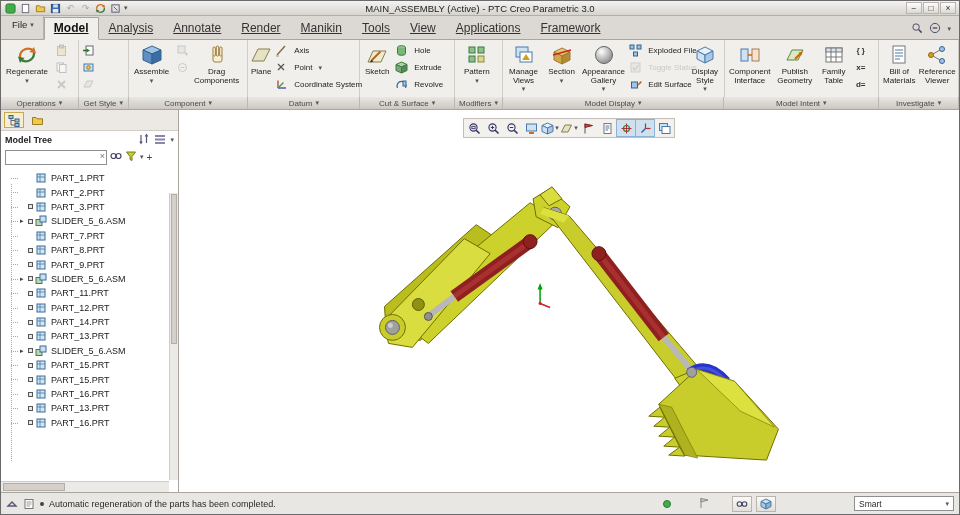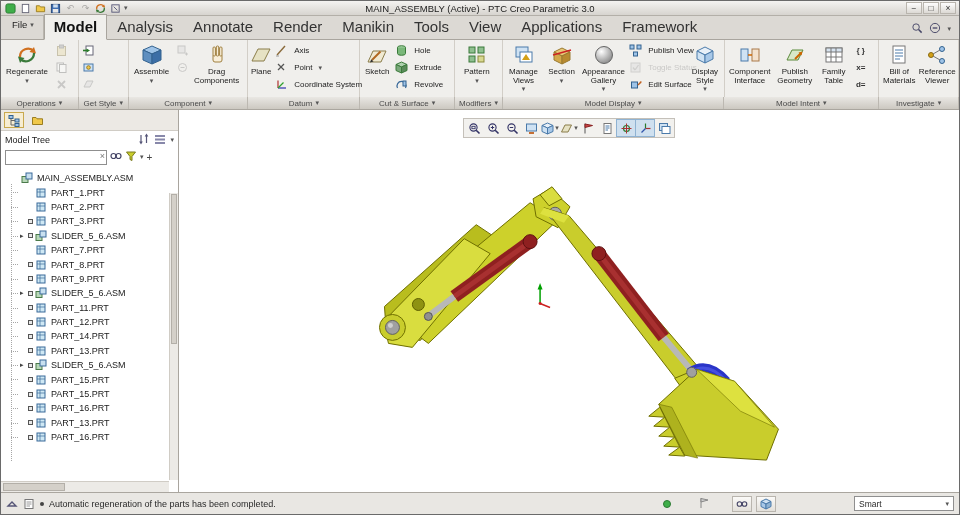--- a/index.html
+++ b/index.html
@@ -12,21 +12,21 @@
   .tb-icons { display:flex; align-items:center; gap:2px; padding-left:3px; z-index:2; }
   .tb-ic { width:13px; height:12px; display:flex; align-items:center; justify-content:center; font-size:9px; color:#555; }
   .tb-ic svg { width:11px; height:11px; }
   .tb-title { position:absolute; left:0; right:0; text-align:center; font-size:9.5px; color:#1c1c1c; }
   .tb-controls { margin-left:auto; display:flex; align-items:center; gap:1px; padding-right:3px; z-index:2; }
   .tb-win { width:16px; height:12px; display:flex; align-items:center; justify-content:center; font-size:8.5px; color:#333; border:1px solid #b9b5ae; background:linear-gradient(#fdfdfd,#dcd9d4); }
 
   
   .tabrow { height:24px; background:#dcd9d4; display:flex; align-items:flex-end; padding:0 2px; position:relative; border-bottom:1px solid #a9a59e; flex:0 0 auto; }
   .file-btn { display:flex; align-items:center; gap:3px; padding:3px 9px 9px; font-size:9.5px; color:#222; border-right:1px solid #b9b5ae; }
-  .tab { padding:3px 9px 4px; font-size:15px; color:#333; border:1px solid transparent; margin-bottom:-1px; }
+  .tab { padding:3px 9px 4px; font-size:12px; color:#333; border:1px solid transparent; margin-bottom:-1px;text-decoration:underline; }
   .tab.active { background:#f0efec; border:1px solid #a9a59e; border-bottom-color:#f0efec; color:#111; font-weight:bold; }
   .tabrow-right { margin-left:auto; display:flex; align-items:center; gap:6px; padding:0 6px 3px 0; }
   .tabrow-right svg { width:12px; height:12px; }
 
   .caret { font-size:7px; color:#555; line-height:6px; }
 
   
   .ribbon { height:57px; background:#f0efec; display:flex; flex:0 0 auto; }
   .rgroup { height:100%; border-right:1px solid #d2cec7; display:flex; align-items:flex-start; padding:2px 1px; }
   .bigbtn { width:46px; height:53px; display:flex; flex-direction:column; align-items:center; font-size:8px; text-align:center; padding-top:1px; }
@@ -49,21 +49,21 @@
   
   .main { flex:1; display:flex; min-height:0; }
 
   
   .tree-panel { width:178px; flex:0 0 auto; background:#ffffff; border-right:1px solid #a9a59e; position:relative; display:flex; flex-direction:column; }
   .tp-tabs { height:21px; background:#ece9e4; border-bottom:1px solid #d0ccc5; display:flex; align-items:center; gap:3px; padding:2px 3px; }
   .tp-tab { width:20px; height:16px; display:flex; align-items:center; justify-content:center; border:1px solid transparent; }
   .tp-tab.sel { background:#f7edd2; border:1px solid #c9a94e; }
   .tp-tab svg { width:13px; height:13px; }
   .tp-title { height:16px; display:flex; align-items:center; padding:2px 4px 0; font-size:9px; color:#222; }
-  .tp-title .ttl { font-weight:normal; }
+  .tp-title .ttl { font-weight:bold; }
   .tp-title-icons { margin-left:auto; display:flex; gap:4px; align-items:center; }
   .tp-title-icons svg { width:12px; height:12px; }
   .tp-search { height:20px; display:flex; align-items:center; gap:3px; padding:2px 4px; }
   .searchwrap { position:relative; width:102px; height:15px; }
   .searchwrap input { width:100%; height:100%; border:1px solid #8f8f8f; font-size:8.5px; padding:0 12px 0 3px; font-family:"Liberation Sans",sans-serif; }
   .clearx { position:absolute; right:2px; top:1px; font-size:9px; color:#777; cursor:pointer; }
   .tp-search svg { width:12px; height:12px; }
   .plusbtn { font-size:10px; color:#444; }
 
   .tree-scroll { flex:1; position:relative; margin:4px 9px 11px 2px; overflow:hidden; }
@@ -415,21 +415,21 @@
         <span class="lbl">Appearance Gallery</span>
         <span class="caret">▾</span>
       </div>
       <div class="smallcol" style="width:60px">
         <span class="sbtn">
             <svg viewBox="0 0 13 13">
               <rect x="1" y="1" width="4" height="4" fill="#9fc4e8" stroke="#33628f"></rect>
               <rect x="8" y="1" width="4" height="4" fill="#9fc4e8" stroke="#33628f"></rect>
               <rect x="4.5" y="8" width="4" height="4" fill="#9fc4e8" stroke="#33628f"></rect>
             </svg>
-            <span class="lbl">Publish View</span>
+            <span class="lbl">Exploded File</span>
           </span>
         <span class="sbtn dis">
             <svg viewBox="0 0 13 13">
               <rect x="2" y="2" width="9" height="9" fill="#ddd" stroke="#aaa"></rect>
               <line x1="4" y1="6.5" x2="6" y2="9" stroke="#aaa" stroke-width="1.3"></line>
               <line x1="6" y1="9" x2="9.5" y2="4" stroke="#aaa" stroke-width="1.3"></line>
             </svg>
             <span class="lbl graylbl">Toggle Status</span>
           </span>
         <span class="sbtn">
@@ -609,32 +609,20 @@
         <span><svg viewBox="0 0 12 12">
               <polygon points="1.5,2 10.5,2 7,6.5 7,10.5 5,9.5 5,6.5" fill="#c9cd2c" stroke="#7a7a20"></polygon>
             </svg></span>
         <span class="caret">▾</span>
         <span class="plusbtn">+</span>
       </div>
 
       <div class="tree-scroll">
         <div class="tree-list">
 
-            <div class="tree-row asm rt">
-              <span class="t-arrow">▸</span>
-              <span class="t-marker"></span>
-              <span class="t-icon">
-                <svg class="i-asm" viewBox="0 0 12 12">
-                  <rect x="1" y="4.5" width="6" height="6" fill="#b8d8b8" stroke="#4a7a4a"></rect>
-                  <rect x="5" y="1" width="6" height="6" fill="#c8e0f0" stroke="#3a6a9a"></rect>
-                </svg>
-
-              </span>
-              <span class="t-label">MAIN_ASSEMBLY.ASM</span>
-            </div>
 
             <div class="tree-row">
               <span class="t-arrow">▸</span>
               <span class="t-marker"></span>
               <span class="t-icon">
 
                 <svg class="i-prt" viewBox="0 0 12 12">
                   <rect x="2" y="2" width="8" height="8" fill="#cfe8f4" stroke="#3a6a9a"></rect>
                   <line x1="2" y1="5" x2="10" y2="5" stroke="#3a6a9a" stroke-width="0.7"></line>
                   <line x1="5" y1="2" x2="5" y2="10" stroke="#3a6a9a" stroke-width="0.7"></line>

